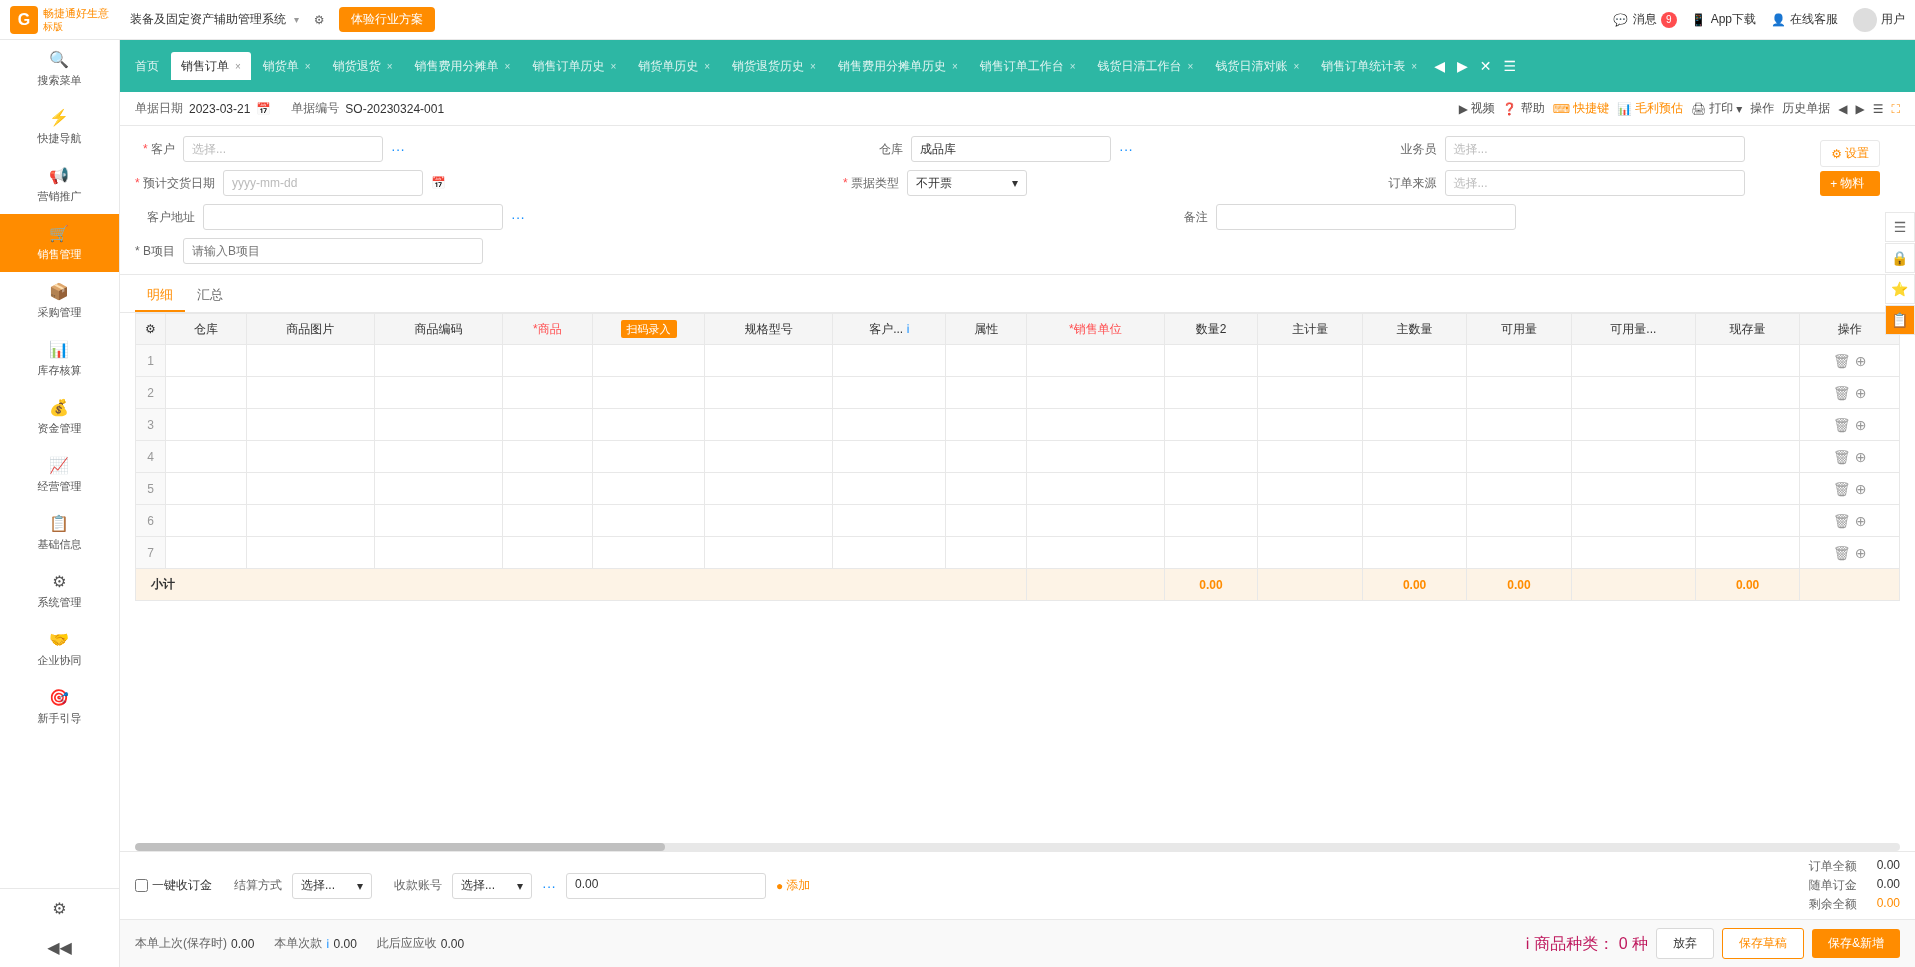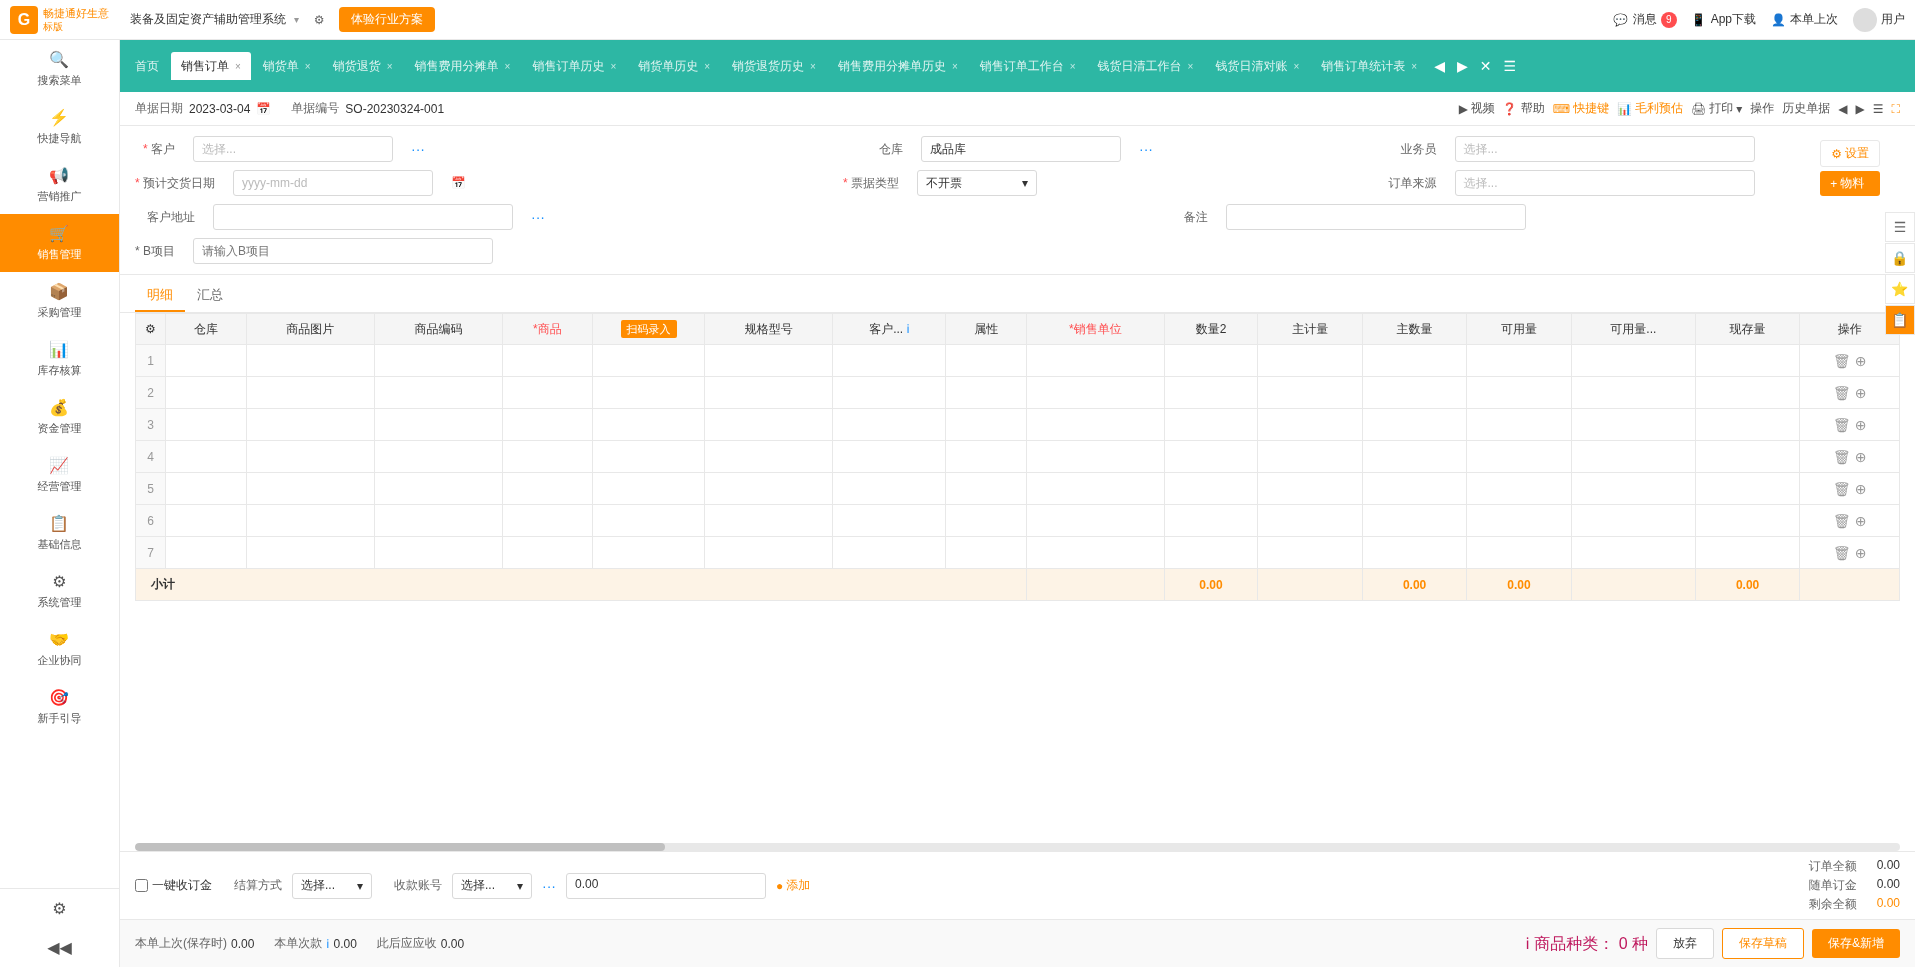--- a/index.html
+++ b/index.html
@@ -49,21 +49,21 @@
     .header-field { display: flex; align-items: center; gap: 6px; font-size: 12px; }
     .header-label { color: #666; }
     .header-value { color: #333; }
     .header-actions { display: flex; align-items: center; gap: 8px; }
     .action-btn { display: flex; align-items: center; gap: 3px; font-size: 12px; color: #555; cursor: pointer; }
     .action-btn.orange { color: #ff8c00; }
     
     
     .form-fields { padding: 10px 15px; display: flex; flex-direction: column; gap: 8px; border-bottom: 1px solid #e8e8e8; }
     .form-row { display: flex; align-items: center; gap: 10px; }
-    .field-group { display: flex; align-items: center; gap: 18px; flex: 1; }
+    .field-group { display: flex; align-items: center; gap: 8px; flex: 1; }
     .field-label { font-size: 12px; color: #666; white-space: nowrap; min-width: 60px; text-align: right; }
     .field-input { border: 1px solid #d9d9d9; border-radius: 3px; padding: 3px 8px; font-size: 12px; color: #333; height: 26px; flex: 1; max-width: 200px; }
     .field-input.placeholder { color: #bbb; }
     .field-select { border: 1px solid #d9d9d9; border-radius: 3px; padding: 3px 8px; font-size: 12px; color: #333; height: 26px; width: 120px; display: flex; align-items: center; justify-content: space-between; cursor: pointer; }
     .dots-btn { color: #1890ff; cursor: pointer; font-size: 14px; }
     .calendar-icon { color: #999; cursor: pointer; }
 
     
     .detail-tabs { display: flex; gap: 0; padding: 0 15px; border-bottom: 1px solid #e8e8e8; margin-top: 5px; }
     .detail-tab { padding: 6px 12px; font-size: 13px; cursor: pointer; color: #666; border-bottom: 2px solid transparent; }
@@ -138,21 +138,21 @@
       <span>💬</span>
       <span>消息</span>
       <span class="badge">9</span>
     </div>
     <div class="top-right-item">
       <span>📱</span>
       <span>App下载</span>
     </div>
     <div class="top-right-item">
       <span>👤</span>
-      <span>本单上次</span>
+      <span>在线客服</span>
     </div>
     <div class="top-right-item">
       <div class="user-avatar"></div>
       <span>用户</span>
     </div>
   </div>
 </div>
 
 <div class="main-layout">
 
@@ -281,21 +281,21 @@
         <div class="float-btn">☰</div>
         <div class="float-btn">🔒</div>
         <div class="float-btn">⭐</div>
         <div class="float-btn orange-float">📋</div>
       </div>
 
       <div class="form-header">
         <div class="form-header-left">
           <div class="header-field">
             <span class="header-label">单据日期</span>
-            <span class="header-value">2023-03-04</span>
+            <span class="header-value">2023-03-21</span>
             <span class="calendar-icon">📅</span>
           </div>
           <div class="header-field">
             <span class="header-label">单据编号</span>
             <span class="header-value">SO-20230324-001</span>
           </div>
         </div>
         <div class="header-actions">
           <span class="action-btn">
             <span>▶</span>

